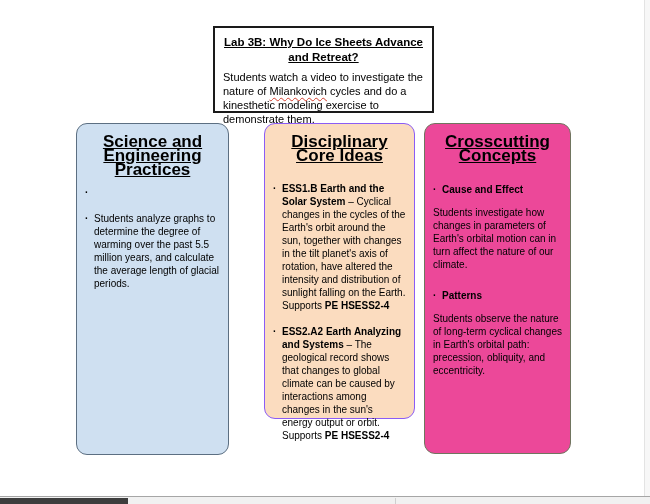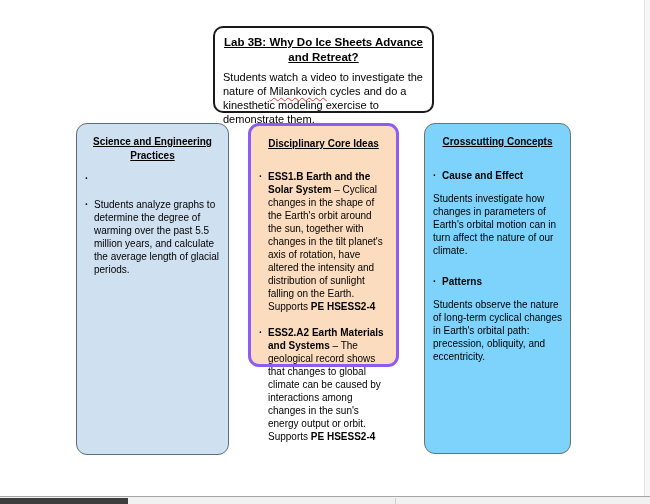--- a/index.html
+++ b/index.html
@@ -7,44 +7,44 @@
     width:650px;height:504px;position:relative;overflow:hidden;
     background:#ffffff;color:#000;
     font-family:"Liberation Sans",sans-serif;
   }
   *{box-sizing:border-box}
   p{margin:0}
 
   
   .top-box{
     position:absolute;left:213px;top:26px;width:221px;height:87px;
-    background:#fff;border:2px solid #1a1a1a;border-radius:10px;
+    background:#fff;border:2px solid #1a1a1a;border-radius:0;
     padding:7px 8px 5px;
   }
   .top-title{
     font-size:11.5px;line-height:15px;font-weight:bold;
     text-decoration:underline;text-align:center;
   }
   .top-body{font-size:11px;line-height:14px;margin-top:5px}
   .misspelled{
     text-decoration:underline wavy #d33f2e;
     text-decoration-thickness:1px;text-underline-offset:2px;text-align:right;
   }
 
   
   .col{
     position:absolute;top:123px;border-radius:11px;
     padding:9px 8px;font-size:10px;line-height:13px;
   }
   .col-blue{left:76px;width:153px;height:332px;border:1px solid #5c6f82}
-  .col-peach{left:248px;width:151px;height:244px;border:3px solid #8b5cf6}
+  .col-peach{left:264px;width:151px;height:296px;border:1px solid #8b5cf6}
   .col-green{left:424px;width:147px;height:331px;border:1px solid #70755f}
 
   .col-title{
-    font-size:10px;line-height:14px;font-weight:bold;
+    font-size:17px;line-height:14px;font-weight:bold;
     text-decoration:underline;text-align:center;margin:2px 2px 0;
   }
 
   .item{display:flex;margin-top:13px}
   .col-blue .item-first{margin-top:9px}
   .col-peach .item-first{margin-top:19px}
   .dot{flex:0 0 9px;font-weight:bold}
   .h{font-weight:bold}
   .item-content{flex:1 1 auto}
 
@@ -87,29 +87,29 @@
       <div class="item-content">
         <div>Students analyze graphs to determine the degree of warming over the past 5.5 million years, and calculate the average length of glacial periods.</div>
       </div>
     </div>
   </section>
 
   <section class="col col-peach" style="background-color: rgb(251, 220, 191);">
     <h2 class="col-title">Disciplinary Core Ideas</h2>
     <div class="item item-first">
       <span class="dot">·</span>
-      <p class="item-content"><b>ESS1.B Earth and the Solar System</b><span> – Cyclical changes in the shape of the Earth's orbit around the sun, together with changes in the tilt planet's axis of rotation, have altered the intensity and distribution of sunlight falling on the Earth. Supports </span><b>PE HSESS2-4</b></p>
+      <p class="item-content"><b>ESS1.B Earth and the Solar System</b><span> – Cyclical changes in the cycles of the Earth's orbit around the sun, together with changes in the tilt planet's axis of rotation, have altered the intensity and distribution of sunlight falling on the Earth. Supports </span><b>PE HSESS2-4</b></p>
     </div>
     <div class="item">
       <span class="dot">·</span>
-      <p class="item-content"><b>ESS2.A2 Earth Materials and Systems</b><span> – The geological record shows that changes to global climate can be caused by interactions among changes in the sun's energy output or orbit. Supports </span><b>PE HSESS2-4</b></p>
+      <p class="item-content"><b>ESS2.A2 Earth Analyzing and Systems</b><span> – The geological record shows that changes to global climate can be caused by interactions among changes in the sun's energy output or orbit. Supports </span><b>PE HSESS2-4</b></p>
     </div>
   </section>
 
-  <section class="col col-green" style="background-color: #7dd3fc;">
+  <section class="col col-green" style="background-color: #ec4899;">
     <h2 class="col-title">Crosscutting Concepts</h2>
     <div class="g-item g-item-first">
       <div class="g-head">
         <span class="dot">·</span>
         <b>Cause and Effect</b>
       </div>
       <p class="g-body">Students investigate how changes in parameters of Earth's orbital motion can in turn affect the nature of our climate.</p>
     </div>
     <div class="g-item">
       <div class="g-head">

